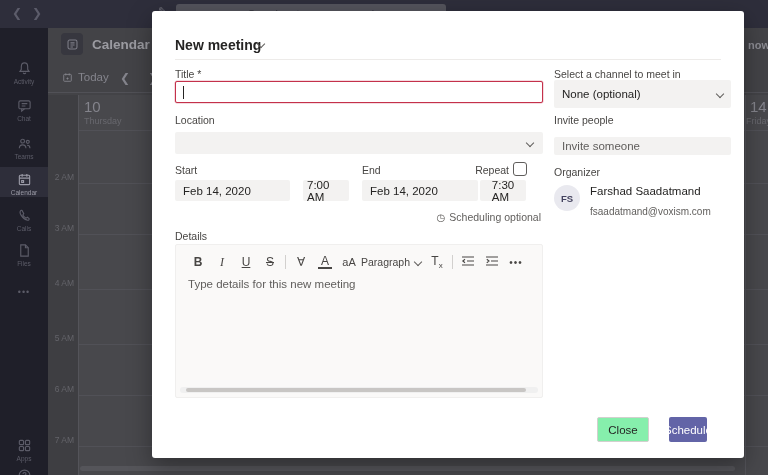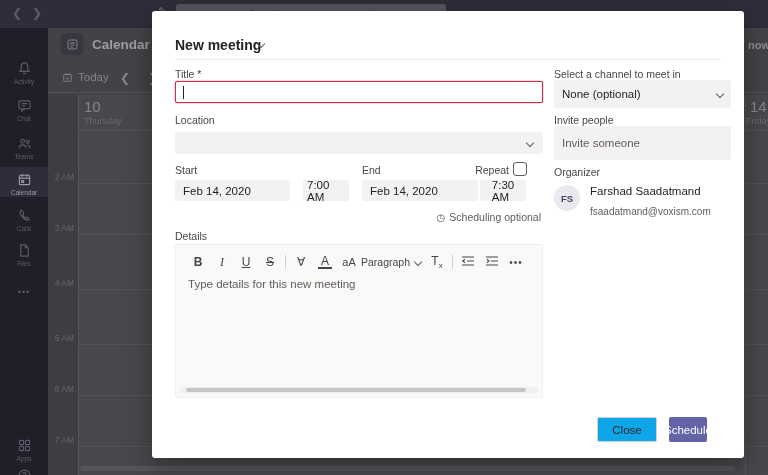--- a/index.html
+++ b/index.html
@@ -81,21 +81,21 @@
   .details-scroll{position:absolute;left:4px;bottom:4px;width:358px;height:6px;background:#f0f0f0;border-radius:3px;}
   .details-thumb{position:absolute;left:6px;top:1px;width:340px;height:4px;background:#c8c6c4;border-radius:2px;}
 
   .organizer-row{position:absolute;left:0;top:174px;display:flex;}
   .avatar{width:26px;height:26px;border-radius:50%;background:#e9e9ef;display:flex;align-items:center;justify-content:center;
     font-size:9.5px;font-weight:bold;color:#44435f;}
   .org-name{font-size:11.5px;color:#252423;}
   .org-email{font-size:10px;color:#605e5c;margin-top:9px;}
 
   .btn{position:absolute;top:406px;height:25px;border-radius:2px;font-size:11.5px;display:flex;align-items:center;justify-content:center;cursor:pointer;}
-  .btn-close{left:445px;width:60px;background:#0ea5e9;border:1px solid #d2d0ce;color:#252423;}
+  .btn-close{left:445px;width:52px;background:#86efac;border:1px solid #d2d0ce;color:#252423;}
   .btn-sched{left:517px;width:38px;background:var(--accent);color:#fff;font-weight:normal;}
 </style>
 </head>
 <body>
 
 <div id="app">
 
   <div class="topbar">
     <span class="nav-chev" style="left:12px">❮</span>
     <span class="nav-chev" style="left:32px">❯</span>
@@ -293,21 +293,21 @@
     </div>
 
     <div class="col-r">
       <div class="abs fld-label" style="left:0;top:57px">Select a channel to meet in</div>
       <div class="abs inp" style="left:0;top:69px;width:177px;height:28px;justify-content:space-between">
         <span>None (optional)</span>
         <span class="chev"></span>
       </div>
 
       <div class="abs fld-label" style="left:0;top:103px">Invite people</div>
-      <div class="abs inp" style="left:0;top:115px;width:177px;height:34px;color:#605e5c">
+      <div class="abs inp" style="left:0;top:126px;width:177px;height:18px;color:#605e5c">
         <span>Invite someone</span>
       </div>
 
       <div class="abs fld-label" style="left:0;top:155px">Organizer</div>
       <div class="organizer-row">
         <div class="avatar">FS</div>
         <div style="margin-left:10px">
           <div class="org-name">Farshad Saadatmand</div>
           <div class="org-email">fsaadatmand@voxism.com</div>
         </div>

